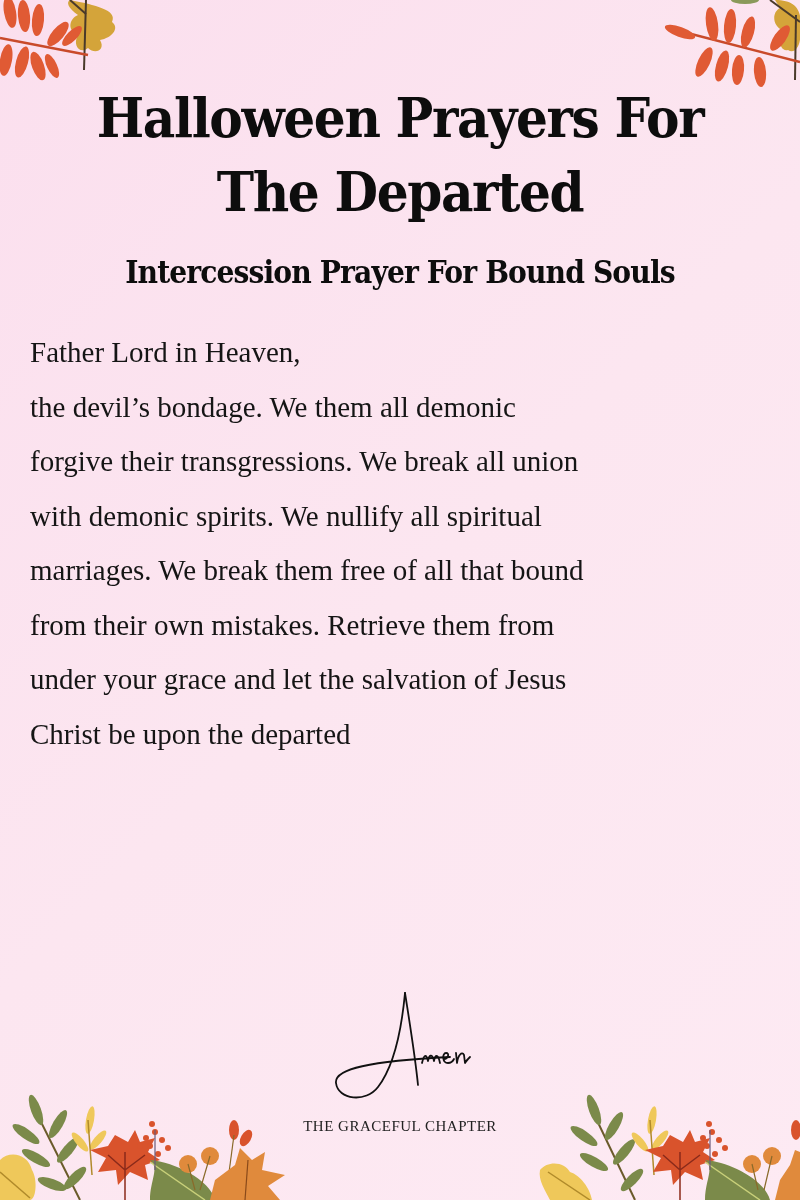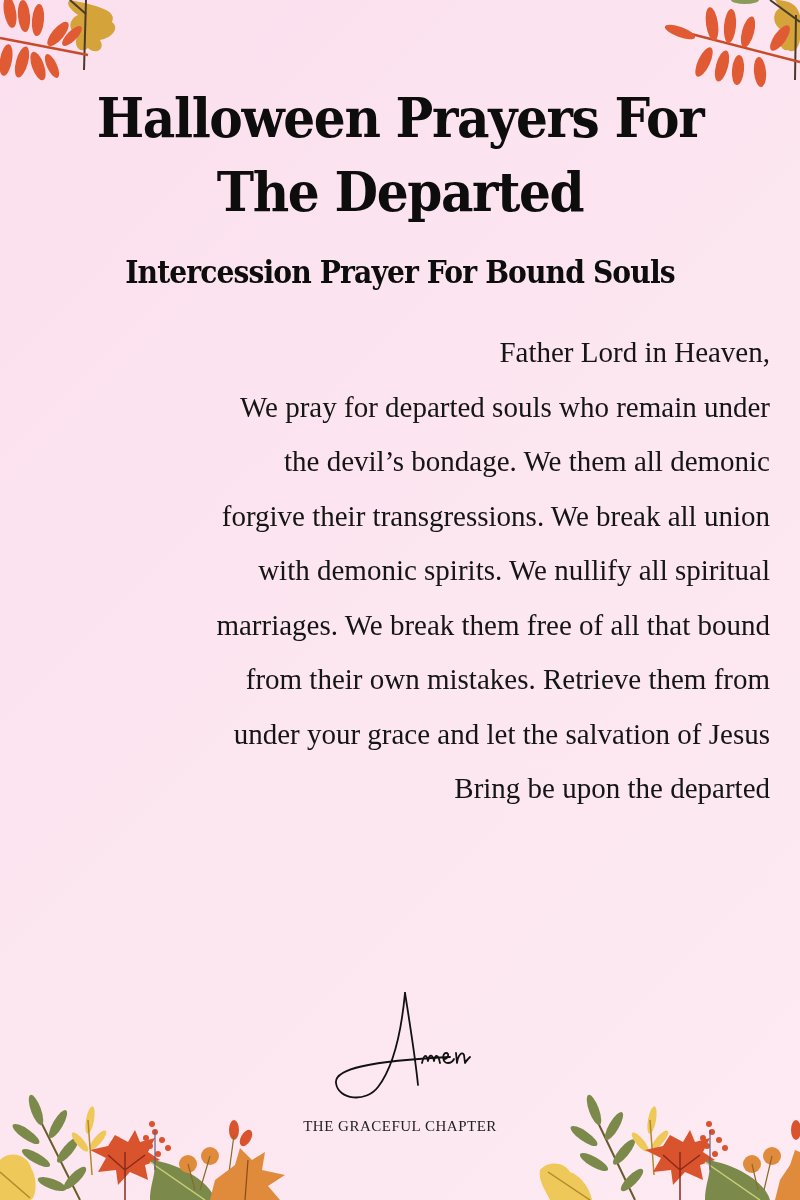--- a/index.html
+++ b/index.html
@@ -16,21 +16,21 @@
     }
     .title.l1 { top: 86px; font-size: 54px; line-height: 64px; transform: scaleX(0.93); }
     .title.l2 { top: 160px; font-size: 54px; line-height: 64px; transform: scaleX(0.93); }
     .subtitle {
       position: absolute; top: 252px; left: 0; width: 800px; text-align: center;
       font-family: "DejaVu Serif", serif; font-weight: bold;
       font-size: 31px; line-height: 40px; letter-spacing: -1px; color: #0d0d0d;
       transform: scaleX(0.91);
     }
     .body-text {
-      position: absolute; top: 325px; left: 30px; width: 740px; text-align: right;
+      position: absolute; top: 325px; left: 30px; width: 740px; text-align: left;
       font-family: "Liberation Serif", serif; font-size: 29px; line-height: 54.5px; color: #151515;
     }
     .body-text .line { display: block; white-space: nowrap; }
     .amen {
       position: absolute; top: 985px; left: 300px; width: 200px; height: 120px;
     }
     .brand {
       position: absolute; top: 1118px; left: 0; width: 800px; text-align: center;
       font-family: "Liberation Serif", serif; font-size: 15px; letter-spacing: 0.5px; color: #222;
     }
@@ -75,28 +75,27 @@
     <ellipse cx="100" cy="72" rx="6" ry="15" transform="rotate(-5 100 72)"></ellipse>
   </g>
 </svg>
 
 <div class="title l1">Halloween Prayers For</div>
 <div class="title l2">The Departed</div>
 <div class="subtitle">Intercession Prayer For Bound Souls</div>
 
 <div class="body-text">
   <span class="line">Father Lord in Heaven,</span>
-  <span class="line">We pray for departed souls who remain under</span>
   <span class="line">the devil’s bondage. We them all demonic</span>
   <span class="line">forgive their transgressions.  We break all union</span>
   <span class="line">with demonic spirits. We nullify all spiritual</span>
   <span class="line">marriages. We break them free of all that bound</span>
   <span class="line">from their own mistakes. Retrieve them from</span>
   <span class="line">under your grace and let the salvation of Jesus</span>
-  <span class="line">Bring be upon the departed</span>
+  <span class="line">Christ be upon the departed</span>
 </div>
 
 <svg class="amen" viewBox="0 0 200 120">
   <title>Amen</title>
   <g fill="none" stroke="#111" stroke-width="1.8" stroke-linecap="round" stroke-linejoin="round">
     <path d="M105,8 C102,40 95,80 78,102 C66,118 38,115 36,98 C34,84 70,76 150,72"></path>
     <path d="M105,8 C110,40 115,70 118,100"></path>
     <path d="M122,78 C124,70 126,68 128,76 C129,70 132,68 134,76 C135,70 138,68 140,78"></path>
     <path d="M144,74 C148,74 150,68 146,68 C142,68 142,78 148,78 C151,78 153,76 154,74"></path>
     <path d="M156,68 L157,78 C158,70 162,66 164,70 L165,78 C166,76 168,74 170,72"></path>

